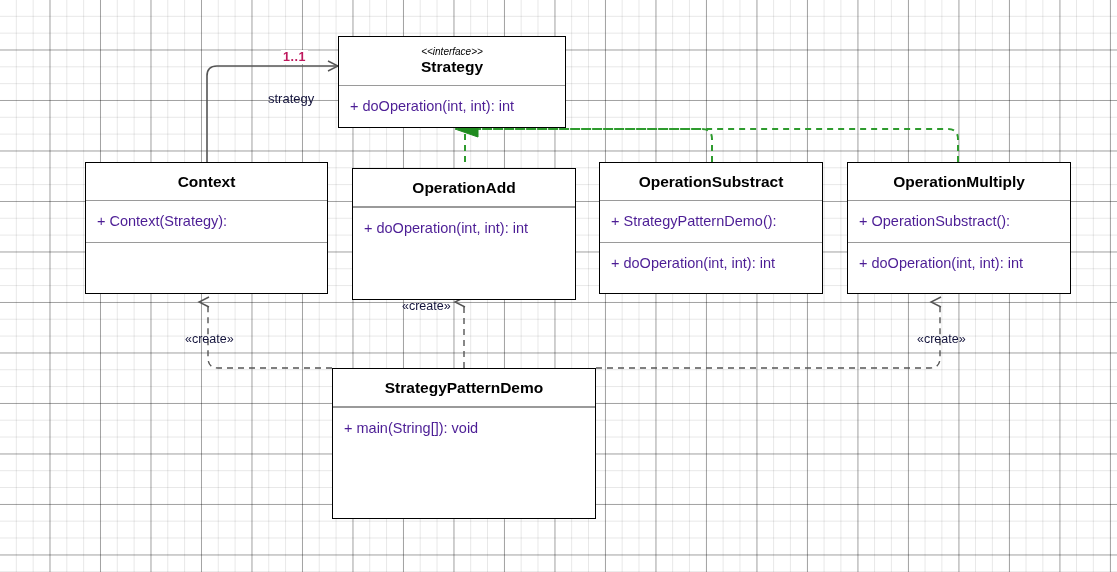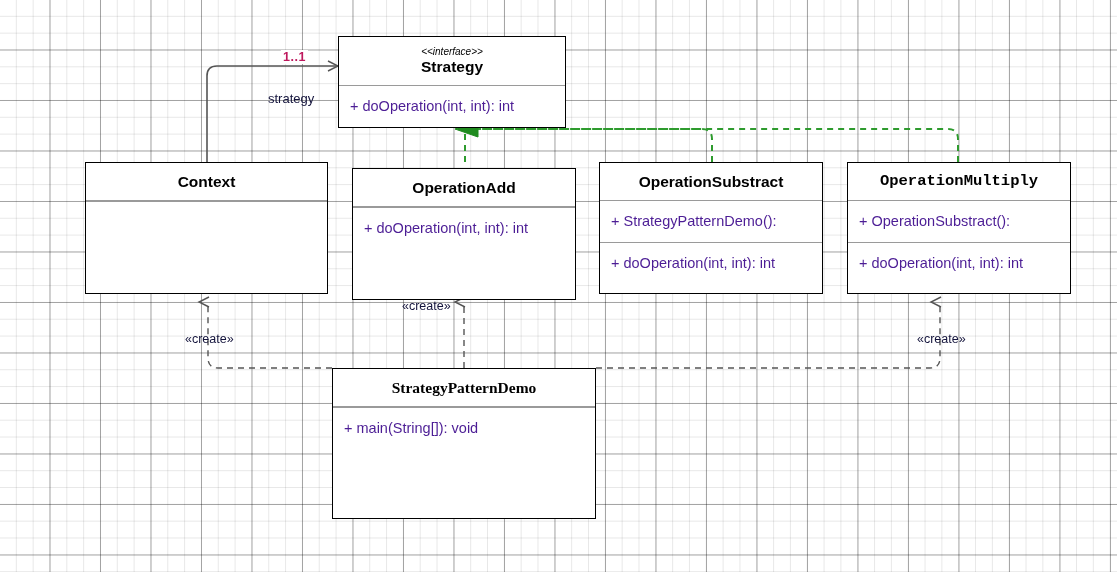--- a/index.html
+++ b/index.html
@@ -182,20 +182,21 @@
     </div>
     <div class="uml-sep"></div>
     <div class="uml-member">+ doOperation(int, int): int</div>
   </div>
 
   <div class="uml-class" style="left:85px; top:162px; width:243px; height:132px;">
     <div class="uml-title" style="height:37px;">
       <span>Context</span>
     </div>
     <div class="uml-sep"></div>
+    <div class="uml-member">+ Context(Strategy):</div>
     <div class="uml-sep"></div>
   </div>
 
   <div class="uml-class" style="left:352px; top:168px; width:224px; height:132px;">
     <div class="uml-title" style="height:37px;">
       <span>OperationAdd</span>
     </div>
     <div class="uml-sep"></div>
     <div class="uml-sep"></div>
     <div class="uml-member">+ doOperation(int, int): int</div>
@@ -205,31 +206,31 @@
     <div class="uml-title" style="height:37px;">
       <span>OperationSubstract</span>
     </div>
     <div class="uml-sep"></div>
     <div class="uml-member">+ StrategyPatternDemo():</div>
     <div class="uml-sep"></div>
     <div class="uml-member">+ doOperation(int, int): int</div>
   </div>
 
   <div class="uml-class" style="left:847px; top:162px; width:224px; height:132px;">
-    <div class="uml-title" style="height:37px;font-family:Liberation Mono, monospace;">
+    <div class="uml-title" style="height:37px;">
       <span>OperationMultiply</span>
     </div>
     <div class="uml-sep"></div>
     <div class="uml-member">+ OperationSubstract():</div>
     <div class="uml-sep"></div>
     <div class="uml-member">+ doOperation(int, int): int</div>
   </div>
 
   <div class="uml-class" style="left:332px; top:368px; width:264px; height:151px;">
-    <div class="uml-title" style="height:37px;font-family:Liberation Serif, serif;">
+    <div class="uml-title" style="height:37px;">
       <span>StrategyPatternDemo</span>
     </div>
     <div class="uml-sep"></div>
     <div class="uml-sep"></div>
     <div class="uml-member tall">+ main(String[]): void</div>
   </div>
 
 </div>
 
 </body></html>

